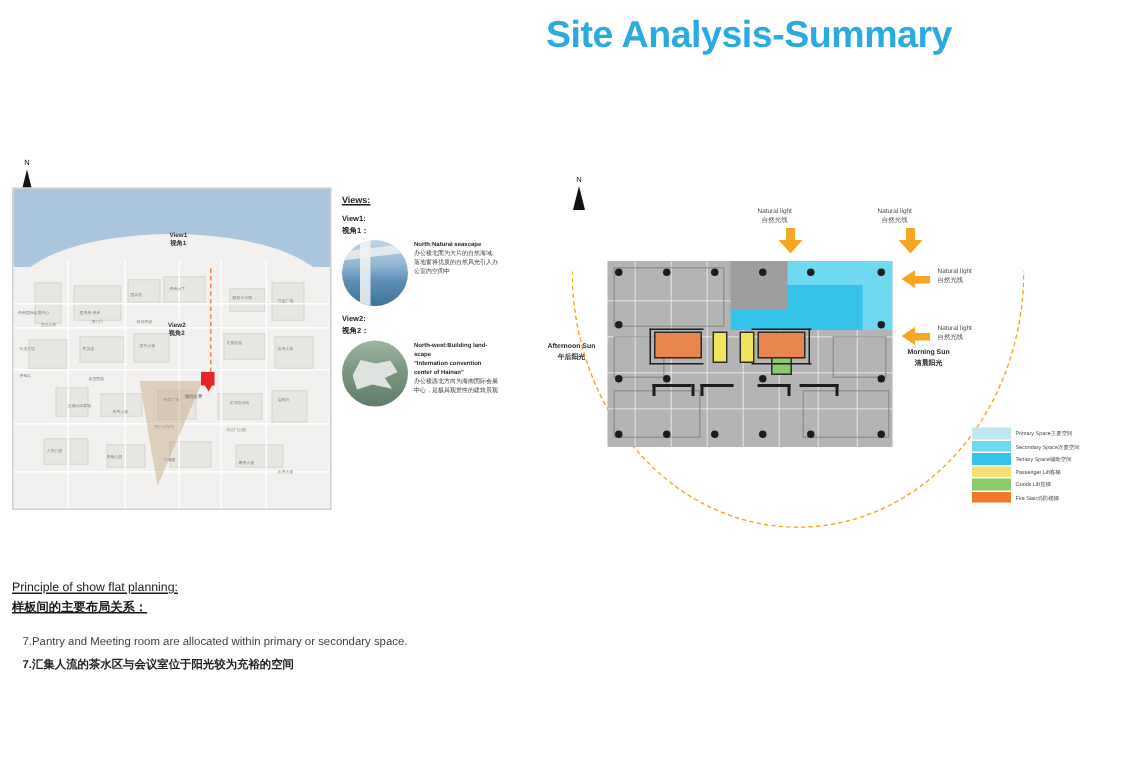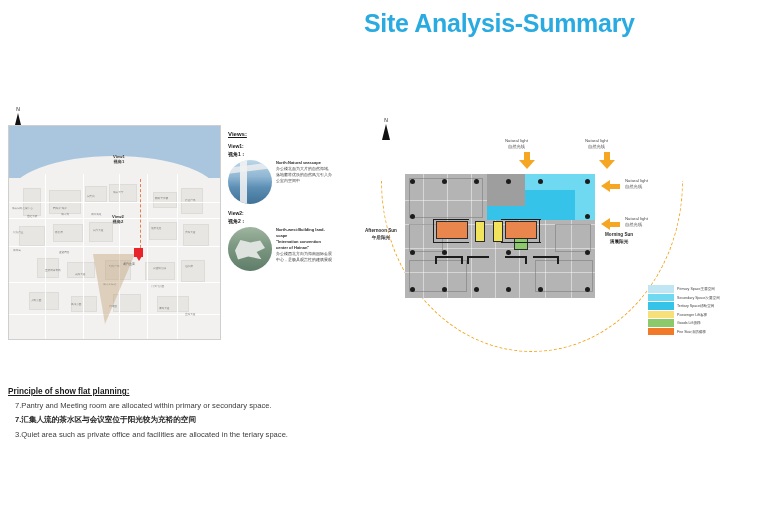--- a/index.html
+++ b/index.html
@@ -358,21 +358,21 @@
 
   
   #principle {
     position: absolute;
     left: 8px;
     top: 386px;
     width: 430px;
   }
   #pr-en {
     font-size: 8.2px;
-    font-weight: bold;
+    font-weight: normal;
     text-decoration: underline;
     color: #1a1a1a;
     line-height: 1.55;
   }
   #pr-cn {
     font-size: 8.2px;
     font-weight: bold;
     text-decoration: underline;
     color: #1a1a1a;
     line-height: 1.55;
@@ -668,16 +668,16 @@
     <div class="lg-tx">Goods Lift货梯</div>
   </div>
   <div class="lg-row">
     <div class="lg-sw" style="background: rgb(242, 121, 42);"></div>
     <div class="lg-tx">Fire Stair消防楼梯</div>
   </div>
 </div>
 
 <div id="principle">
   <div id="pr-en">Principle of show flat planning:</div>
+  <div id="pr-cn">样板间的主要布局关系：</div>
   <div class="pr-line">7.Pantry and Meeting room are allocated within primary or secondary space.</div>
   <div class="pr-line cn">7.汇集人流的茶水区与会议室位于阳光较为充裕的空间</div>
-  <div class="pr-line">3.Quiet area such as private office and facilities are allocated in the teriary space.</div>
 </div>
 
 </body></html>

